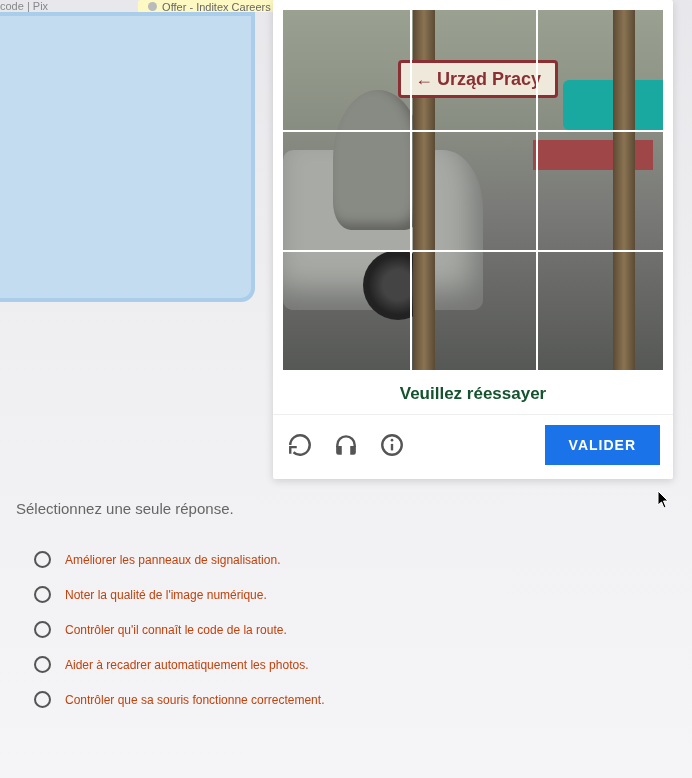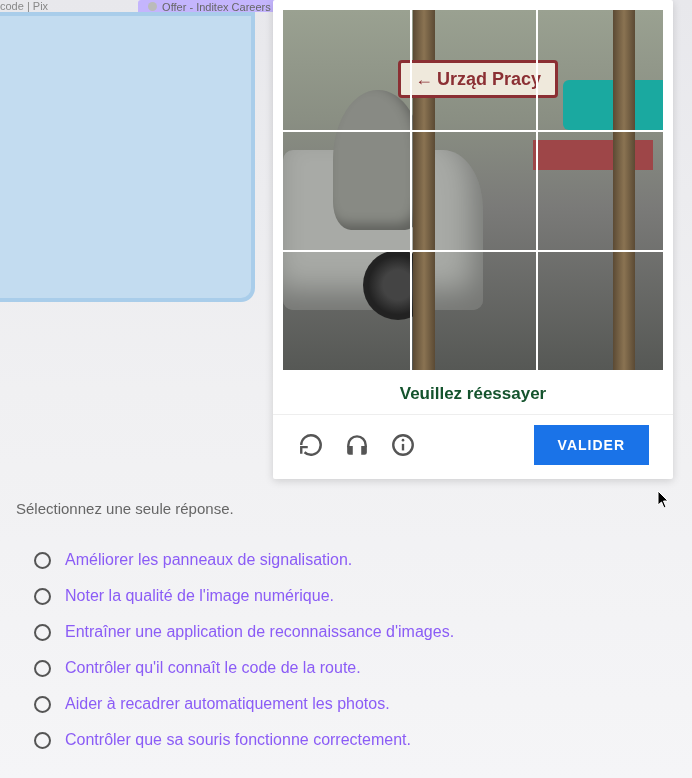--- a/index.html
+++ b/index.html
@@ -16,21 +16,21 @@
       top: 0; left: 0; right: 0;
       height: 12px;
       display: flex;
       align-items: center;
       gap: 90px;
       font-size: 11px;
       color: #666;
     }
     .tab-frag-left { color: #888; }
     .tab-frag-right {
-      background: #c4b5fd;
+      background: #fef9c3;
       padding: 1px 10px 0 10px;
       border-radius: 3px 3px 0 0;
       height: 12px;
       display: flex;
       align-items: center;
       gap: 5px;
     }
     .tab-x { width: 9px; height: 9px; border-radius: 50%; background: #bbb; position: relative; }
     .blue-block {
       position: absolute;
@@ -120,21 +120,21 @@
     .captcha-msg {
       text-align: center;
       color: #14532d;
       font-size: 17px;
       font-weight: 700;
       padding: 14px 10px 10px;
     }
     .captcha-footer {
       display: flex;
       align-items: center;
-      padding: 10px 24px 14px;
+      padding: 10px 13px 14px;
       border-top: 1px solid #eee;
     }
     .captcha-icons { display: flex; gap: 18px; align-items: center; }
     .ic-btn { width: 28px; height: 28px; display: flex; align-items: center; justify-content: center; color: #555; cursor: pointer; }
     .ic-btn svg { width: 26px; height: 26px; }
     .validate-btn {
       margin-left: auto;
       background: #1a73e8;
       color: #fff;
       border: none;
@@ -162,22 +162,22 @@
       gap: 14px;
       cursor: pointer;
     }
     .radio {
       width: 17px; height: 17px;
       border: 2px solid #555;
       border-radius: 50%;
       flex-shrink: 0;
     }
     .option-label {
-      color: #8b5cf6;
-      font-size: 16px;
+      color: #c2410c;
+      font-size: 12px;
     }
     .cursor {
       position: absolute;
       left: 657px; top: 490px;
       font-size: 18px;
       color: #000;
     }
   </style>
 </head>
 <body>
@@ -245,24 +245,20 @@
     <div class="option">
       <span class="radio"></span>
       <span class="option-label">Améliorer les panneaux de signalisation.</span>
     </div>
     <div class="option">
       <span class="radio"></span>
       <span class="option-label">Noter la qualité de l'image numérique.</span>
     </div>
     <div class="option">
       <span class="radio"></span>
-      <span class="option-label">Entraîner une application de reconnaissance d'images.</span>
-    </div>
-    <div class="option">
-      <span class="radio"></span>
       <span class="option-label">Contrôler qu'il connaît le code de la route.</span>
     </div>
     <div class="option">
       <span class="radio"></span>
       <span class="option-label">Aider à recadrer automatiquement les photos.</span>
     </div>
     <div class="option">
       <span class="radio"></span>
       <span class="option-label">Contrôler que sa souris fonctionne correctement.</span>
     </div>

